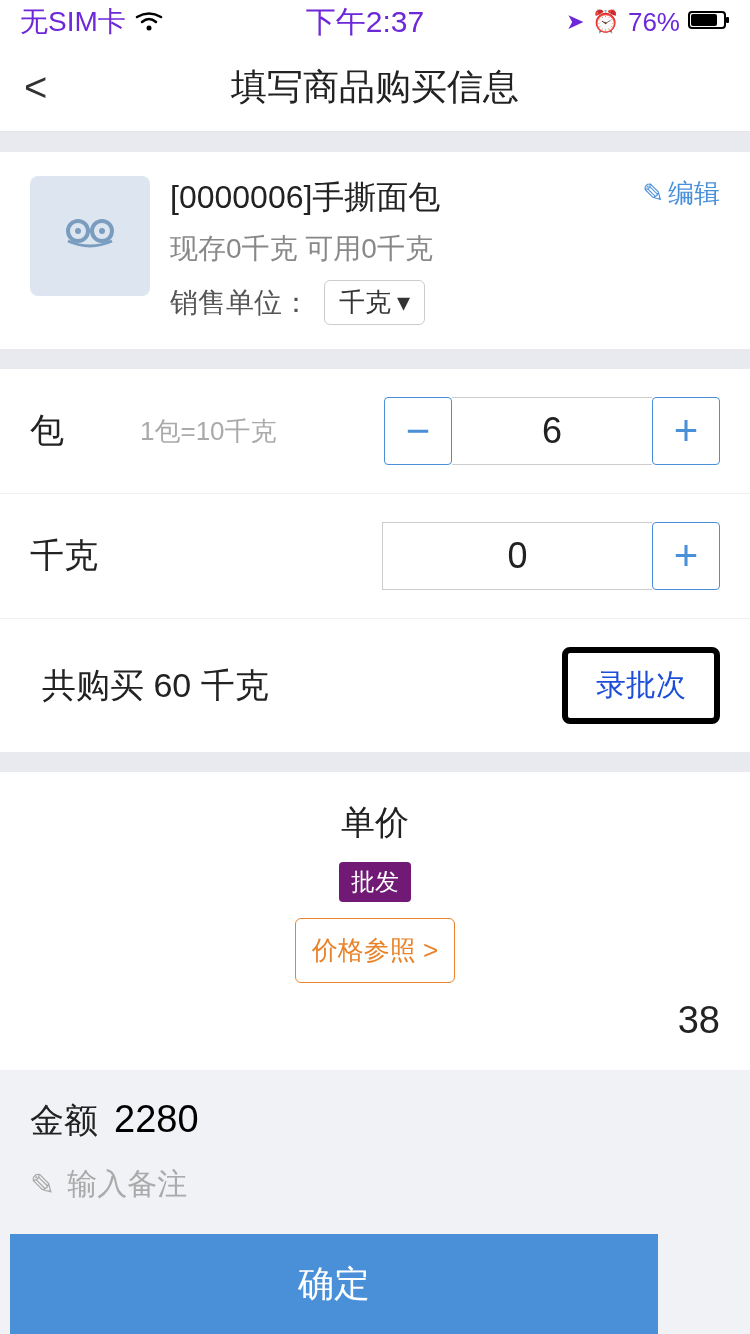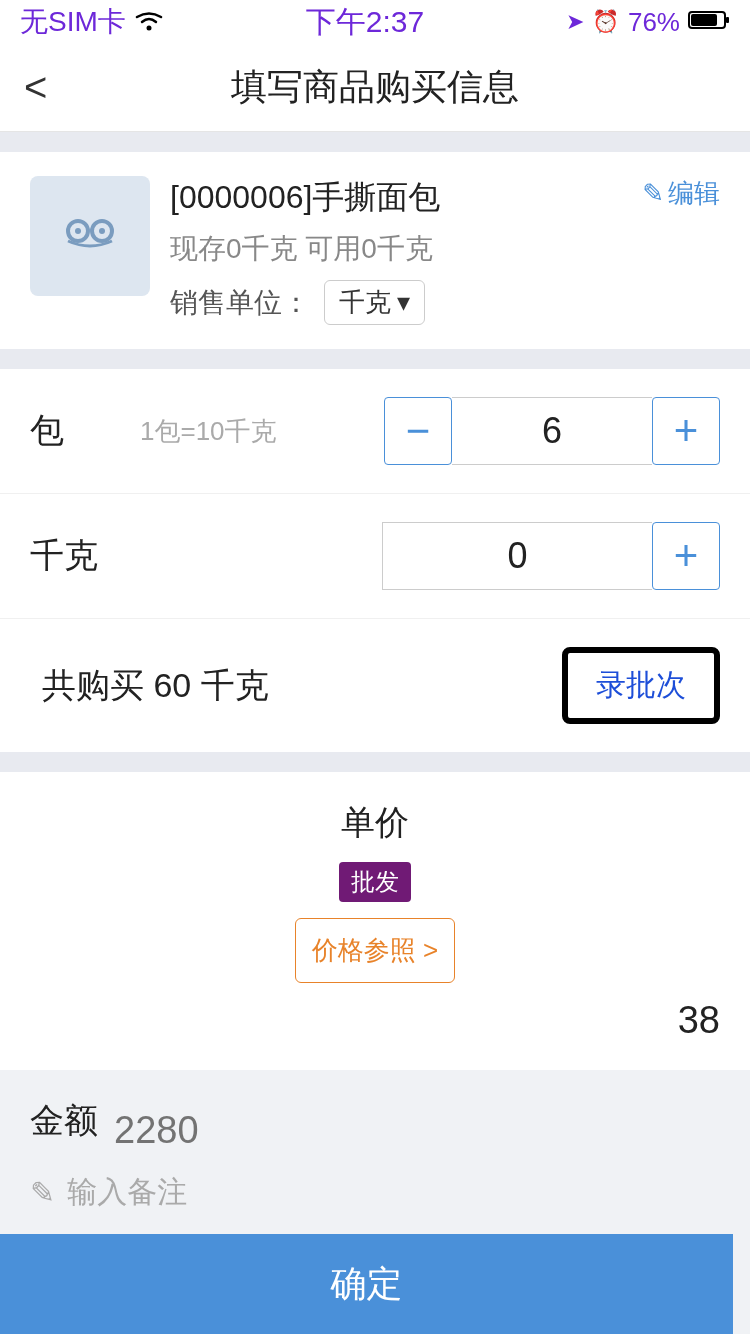--- a/index.html
+++ b/index.html
@@ -262,45 +262,44 @@
       align-items: flex-start;
       gap: 16px;
       margin-bottom: 20px;
     }
     .amount-label {
       font-size: 34px;
       color: #222;
     }
     .amount-value {
       font-size: 38px;
-      color: #737373;
+      color: #000000;
       font-weight: 500;
-      margin-top: 11px;
     }
     .remark-row {
       display: flex;
       align-items: center;
       gap: 12px;
       color: #aaa;
       font-size: 30px;
       cursor: pointer;
     }
 
     
     .content-body {
       background: #f0f2f5;
       min-height: 400px;
     }
 
     
     .confirm-bar {
       position: fixed;
       bottom: 0;
-      left: 0;
-      width: 733px;
+      left: 10px;
+      width: 648px;
       height: 100px;
       background: #4a90d9;
       display: flex;
       align-items: center;
       justify-content: center;
       cursor: pointer;
     }
     .confirm-label {
       font-size: 36px;
       color: #fff;

